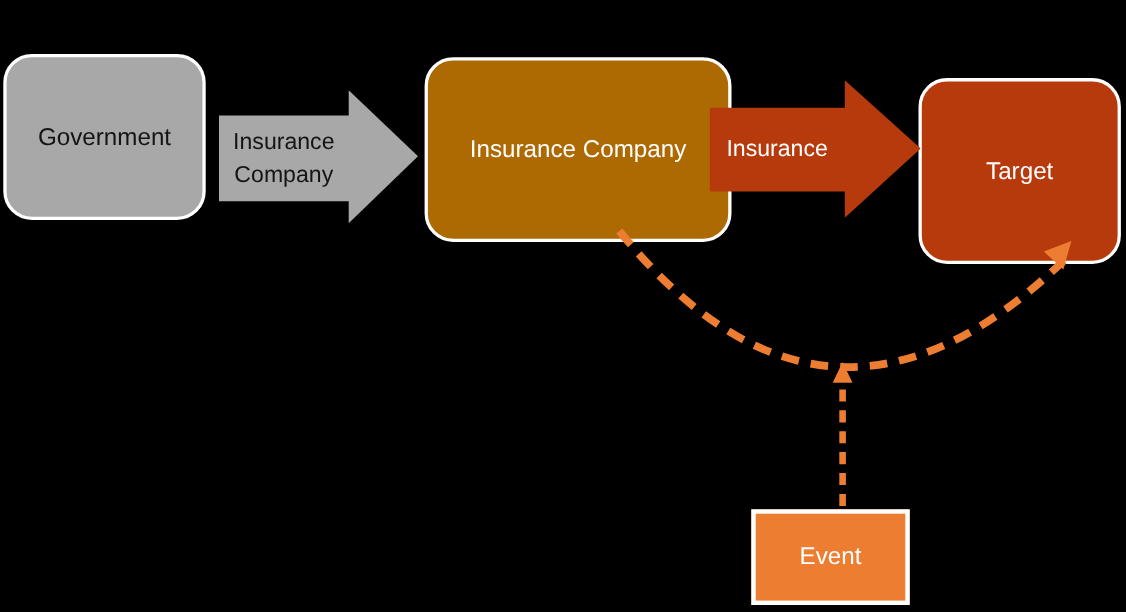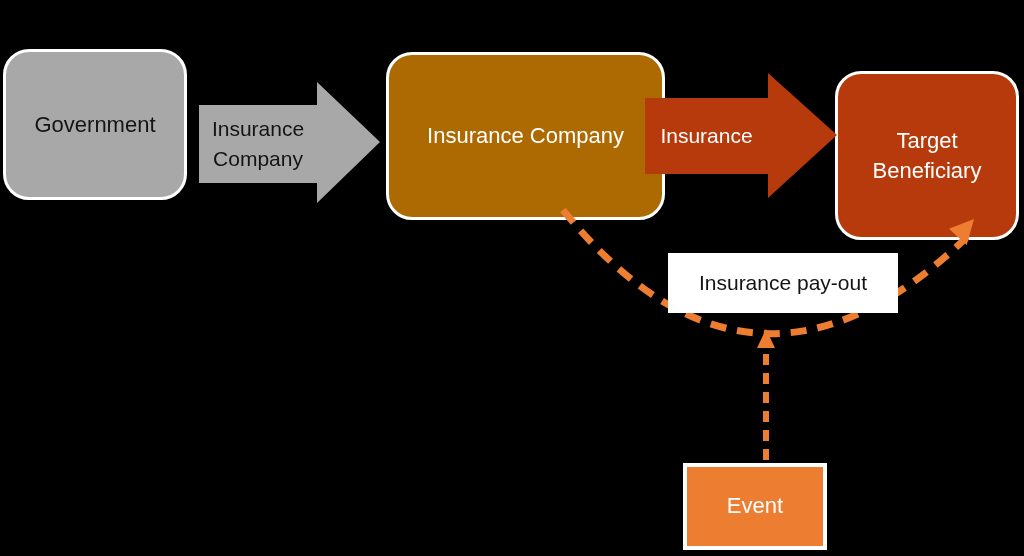--- a/index.html
+++ b/index.html
@@ -66,25 +66,23 @@
     <span>Government</span>
   </div>
 
   <div class="node rounded node-company">
     <span>Insurance Company</span>
   </div>
 
   <div class="node rounded node-target">
     <span>
       <span style="display:block">Target</span>
-      <span style="display:block">Beneficiary</span>
     </span>
   </div>
 
   <div class="node node-event">
     <span>
       <span style="display:block">Event</span>
     </span>
   </div>
 
-  <div class="payout-label">Insurance pay-out</div>
 
 </div>
 
 </body></html>

